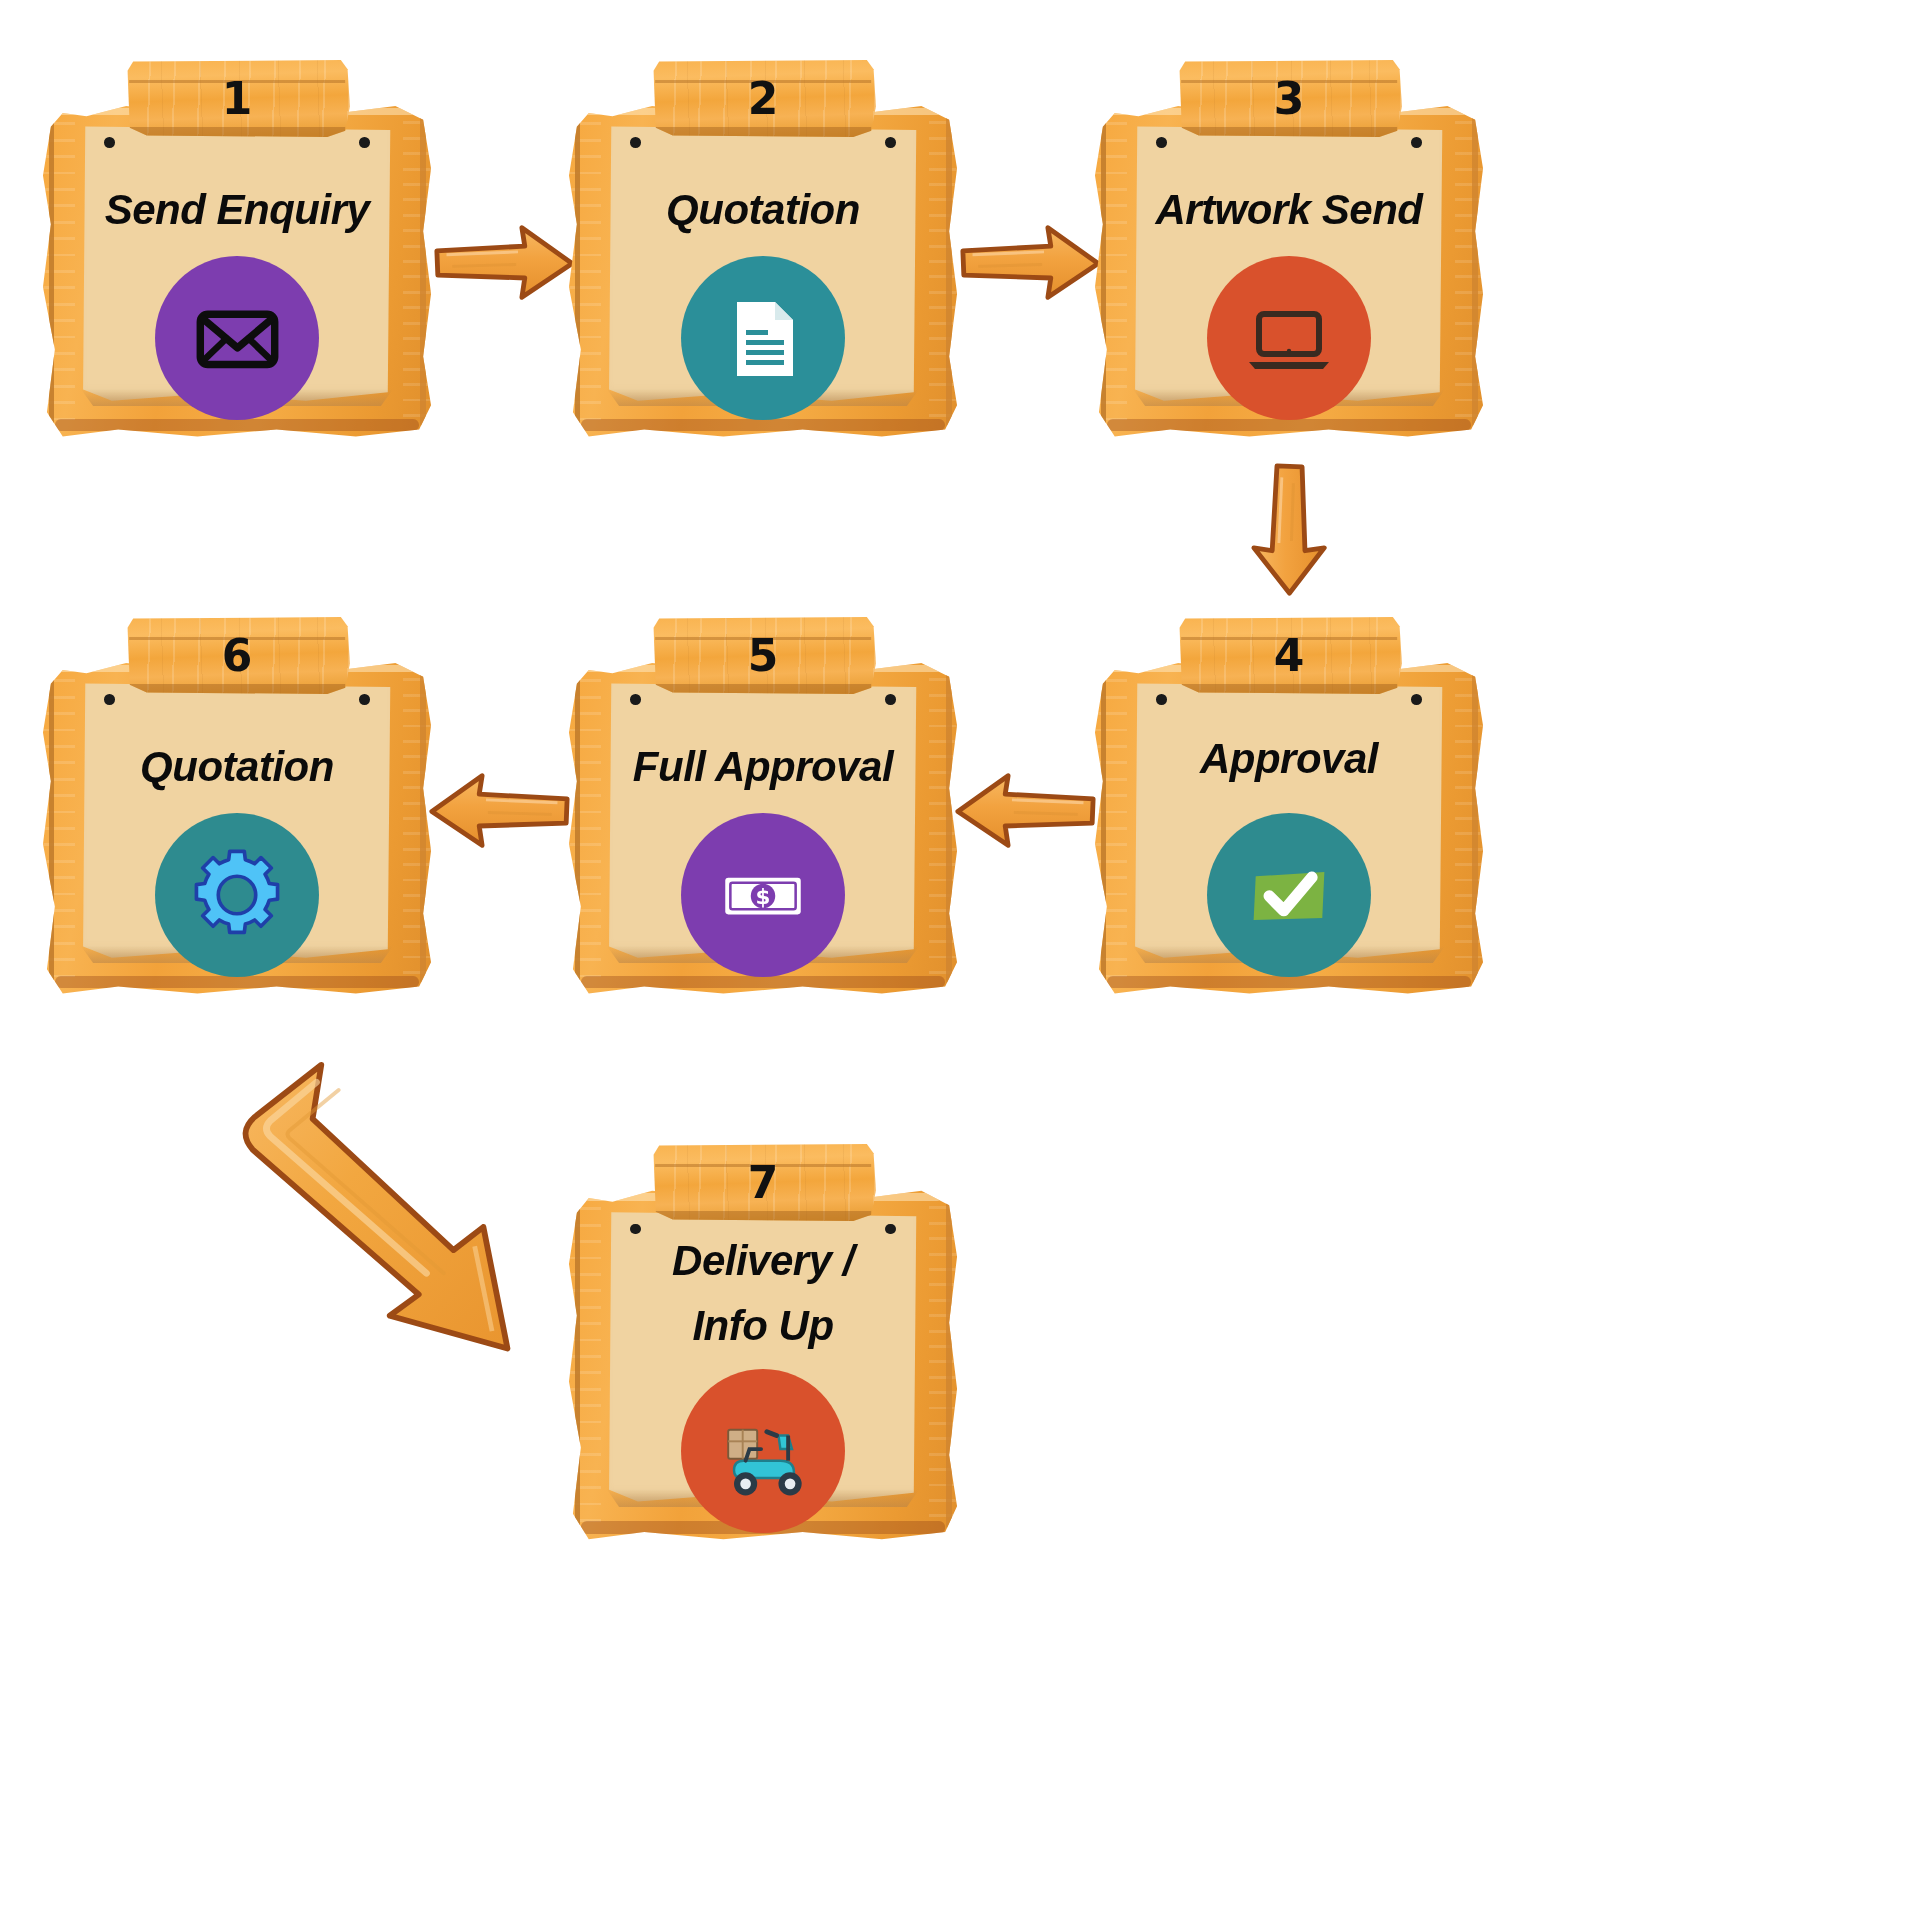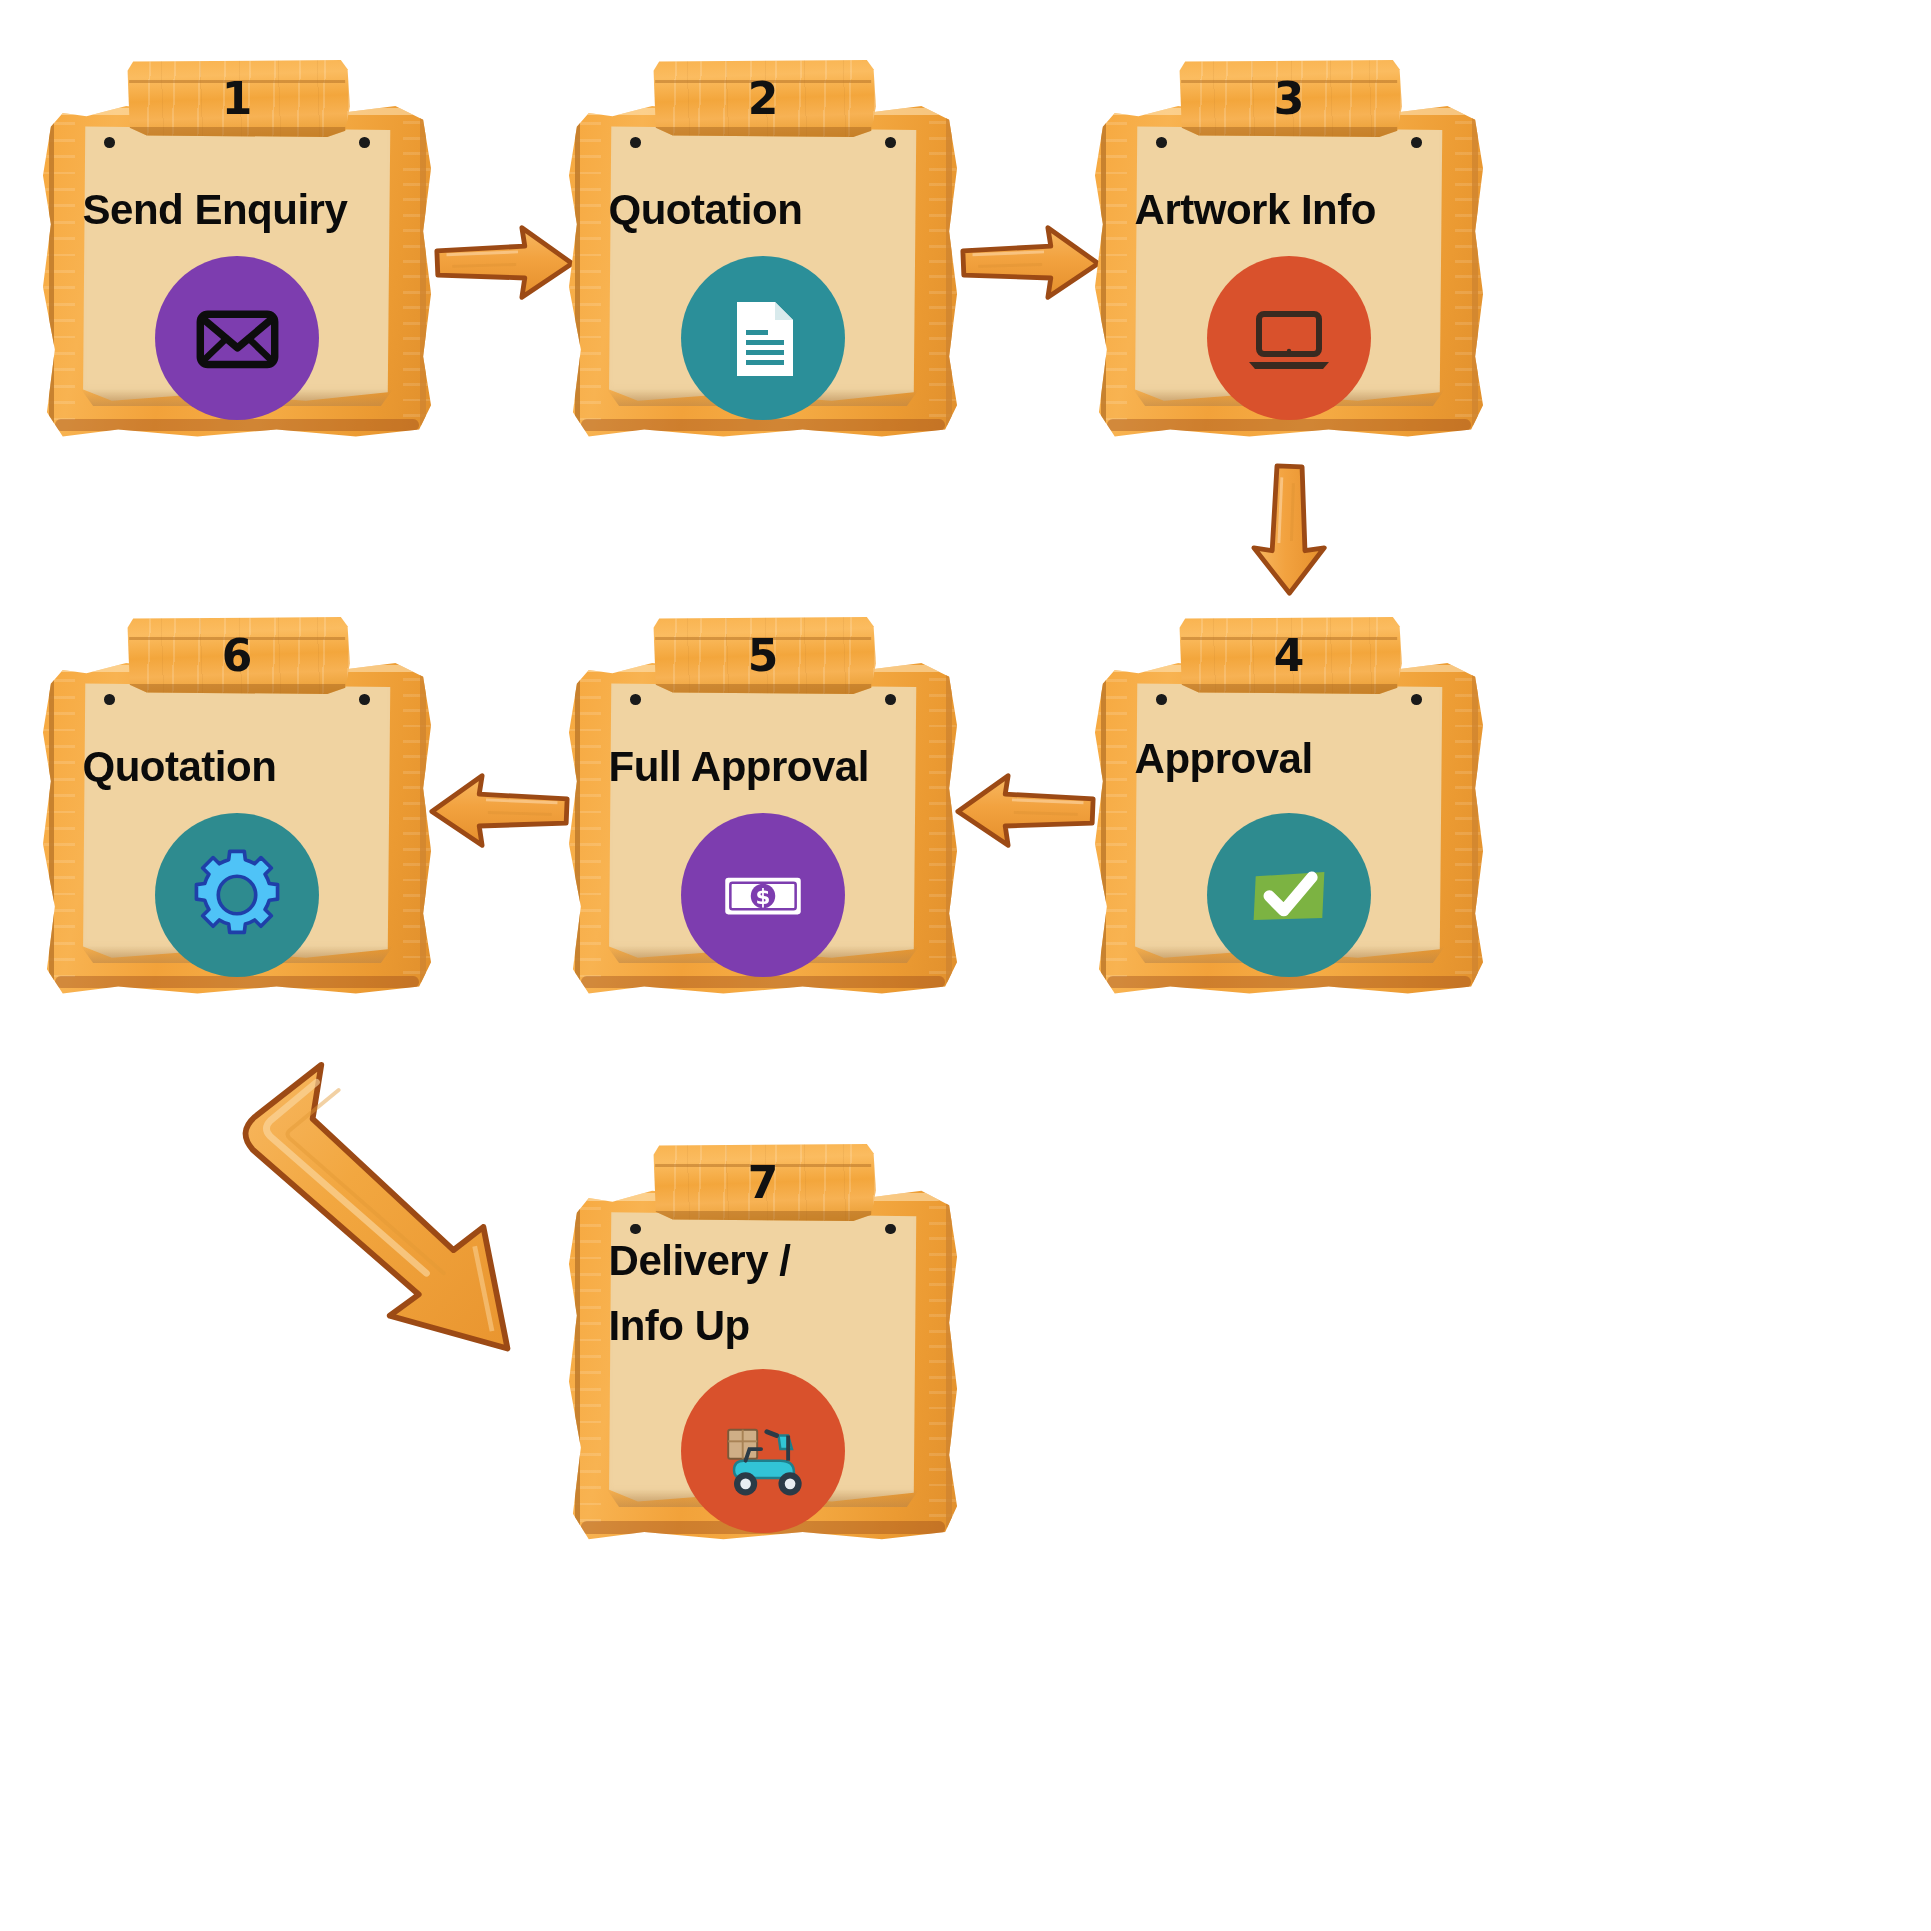--- a/index.html
+++ b/index.html
@@ -101,22 +101,22 @@
   }
   .plank .num{
     position:relative; z-index:3;
     font-size:44px; font-weight:bold; color:#111; line-height:1;
     font-family:"DejaVu Sans", sans-serif;
   }
 
   
   .card .title{
     position:absolute; left:11%; width:78%;
-    text-align:left;
-    font-weight:bold; color:#0b0b0b;
+    text-align:center;
+    font-style:italic; font-weight:bold; color:#0b0b0b;
     font-size:42px; line-height:1.08; letter-spacing:-0.5px;
     font-family:"Liberation Sans", sans-serif;
   }
 
   
   .card .iconCircle{
     position:absolute; left:50%; transform:translateX(-50%);
     border-radius:50%;
     display:flex; align-items:center; justify-content:center;
   }
@@ -245,21 +245,21 @@
     <div class="pinL"></div>
     <div class="pinR"></div>
 
     <div class="plank" style="top:-32px;">
       <div class="pg"></div>
       <div class="seam"></div>
       <div class="plankBot"></div>
       <span class="num">3</span>
     </div>
 
-    <div class="title" style="top:95px;">Artwork Info</div>
+    <div class="title" style="top:95px;">Artwork Send</div>
 
     <div class="iconCircle" style="top:164px; width:164px; height:164px; background:#d9512c;">
       <svg width="100" height="100" viewBox="0 0 100 100">
         <rect x="20" y="26" width="60" height="40" rx="5" fill="none" stroke="#3a2a20" stroke-width="6"></rect>
         <rect x="27" y="33" width="46" height="26" fill="#d9512c"></rect>
         <circle cx="50" cy="63" r="2.2" fill="#3a2a20"></circle>
         <path d="M10 74 H90 L84 81 H16 Z" fill="#3a2a20"></path>
       </svg>
     </div>
   </div>

